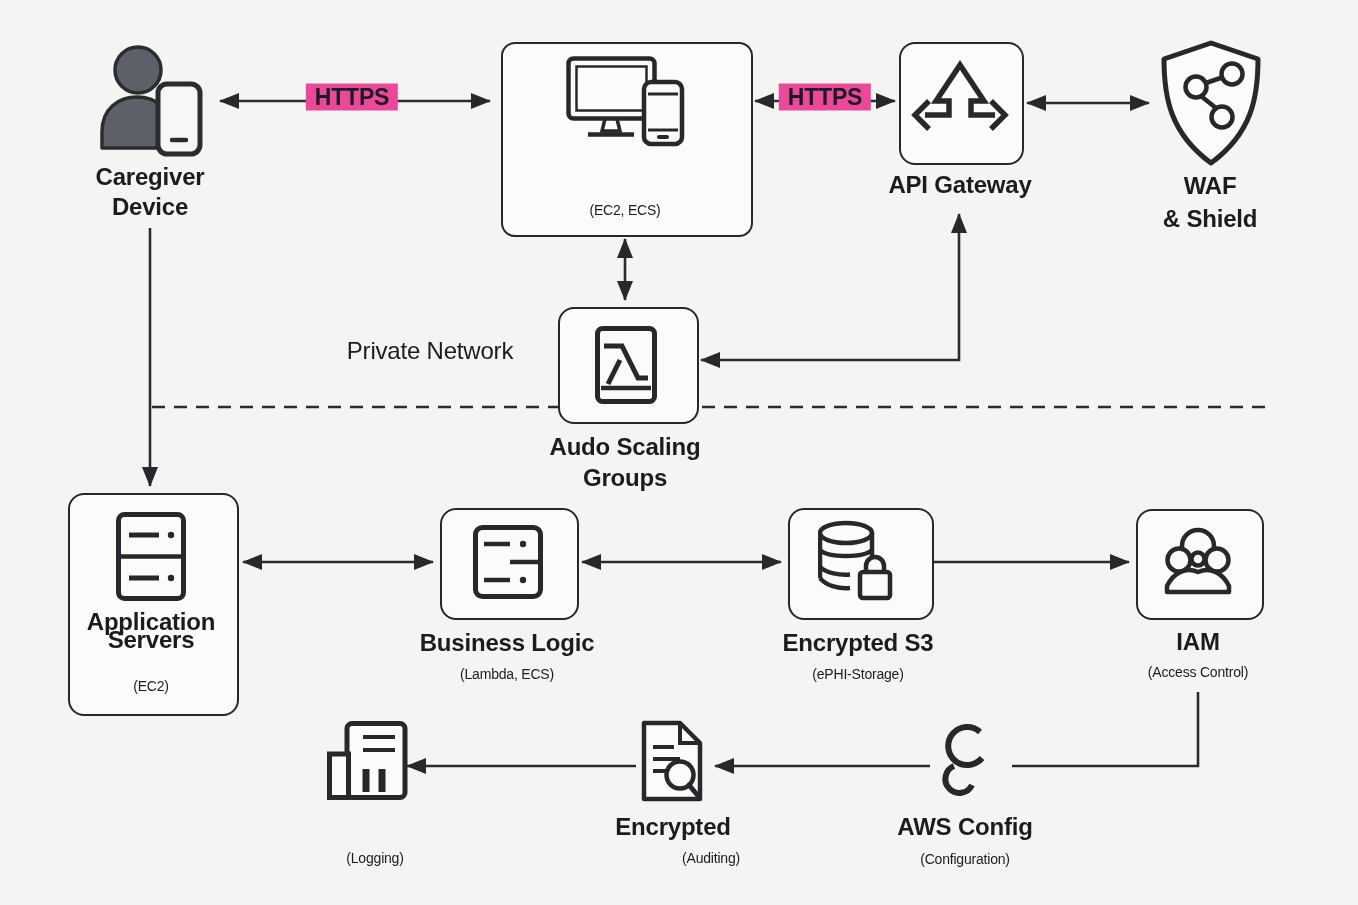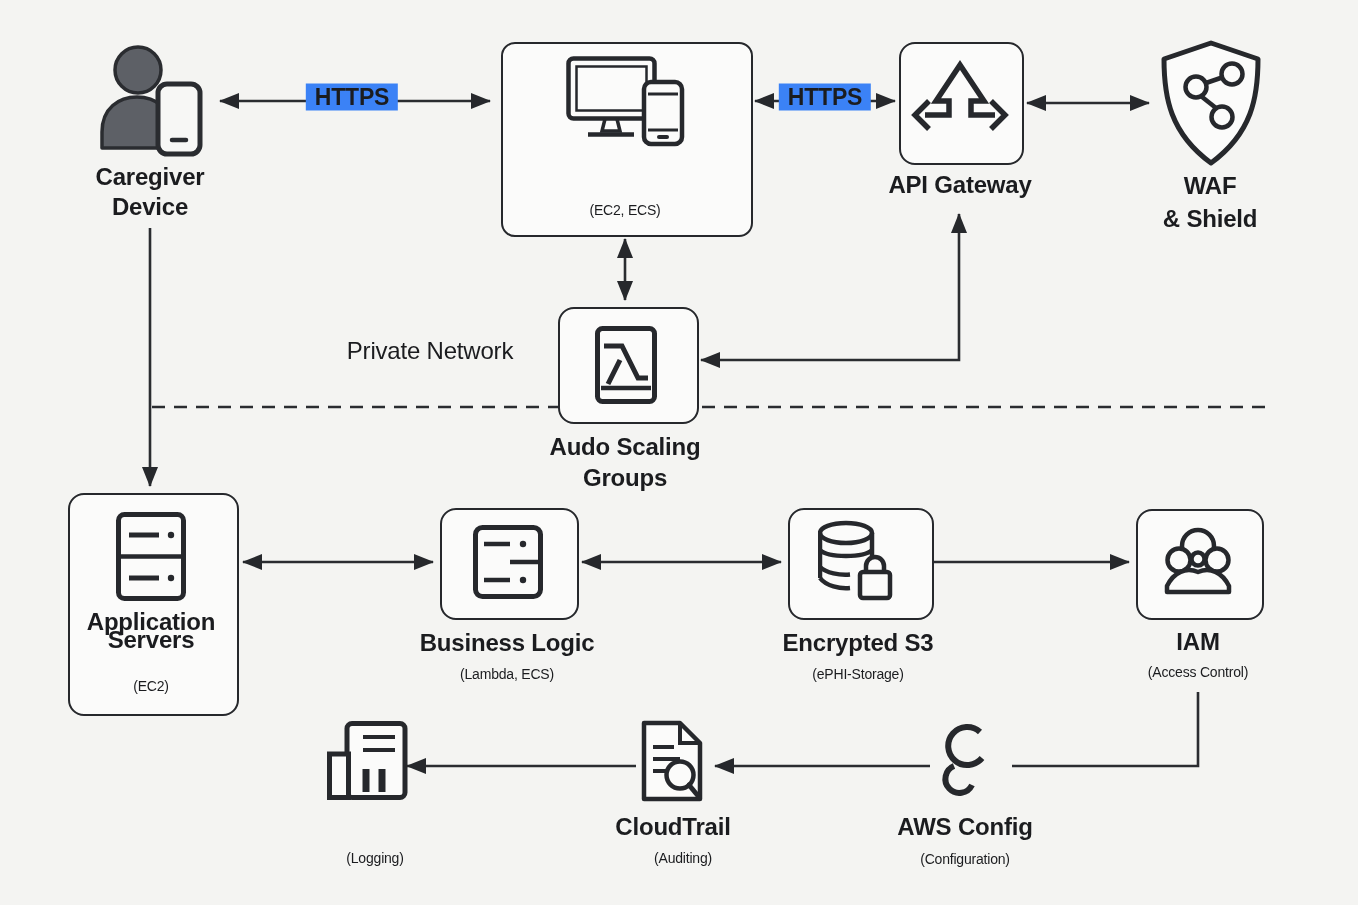--- a/index.html
+++ b/index.html
@@ -14,21 +14,21 @@
     border:2.5px solid #26282c; border-radius:16px;
   }
   .icon{position:absolute; z-index:3;}
   .lbl{
     position:absolute; z-index:4; white-space:nowrap;
     transform:translate(-50%,-50%); text-align:center;
     color:#1b1c1f; letter-spacing:-0.2px;
   }
   .title{font-size:24px; font-weight:600;}
   .sub{font-size:14px; font-weight:500;}
-  .https{font-size:23px; font-weight:700; background:#3b82f6; padding:0 9px; z-index:2;}
+  .https{font-size:23px; font-weight:700; background:#ec4899; padding:0 9px; z-index:2;}
   .pnet{font-size:24px; font-weight:500;}
   .stroke{stroke:#26282c; fill:none;}
 </style>
 </head>
 <body>
 
 <div id="canvas">
 
   <svg id="connectors" width="1358" height="905" viewBox="0 0 1358 905">
     <defs>
@@ -199,19 +199,19 @@
   <div class="lbl sub" style="left:507px;top:674px;">(Lambda, ECS)</div>
 
   <div class="lbl title" style="left:858px;top:643px;">Encrypted S3</div>
   <div class="lbl sub" style="left:858px;top:674px;text-align:right;">(ePHI-Storage)</div>
 
   <div class="lbl title" style="left:1198px;top:642px;">IAM</div>
   <div class="lbl sub" style="left:1198px;top:672px;">(Access Control)</div>
 
   <div class="lbl sub" style="left:375px;top:858px;">(Logging)</div>
 
-  <div class="lbl title" style="left:673px;top:827px;">CloudTrail</div>
-  <div class="lbl sub" style="left:683px;top:858px;text-align:right;">(Auditing)</div>
+  <div class="lbl title" style="left:673px;top:827px;">Encrypted</div>
+  <div class="lbl sub" style="left:711px;top:858px;text-align:right;">(Auditing)</div>
 
   <div class="lbl title" style="left:965px;top:827px;">AWS Config</div>
   <div class="lbl sub" style="left:965px;top:859px;">(Configuration)</div>
 
 </div>
 
 </body></html>

